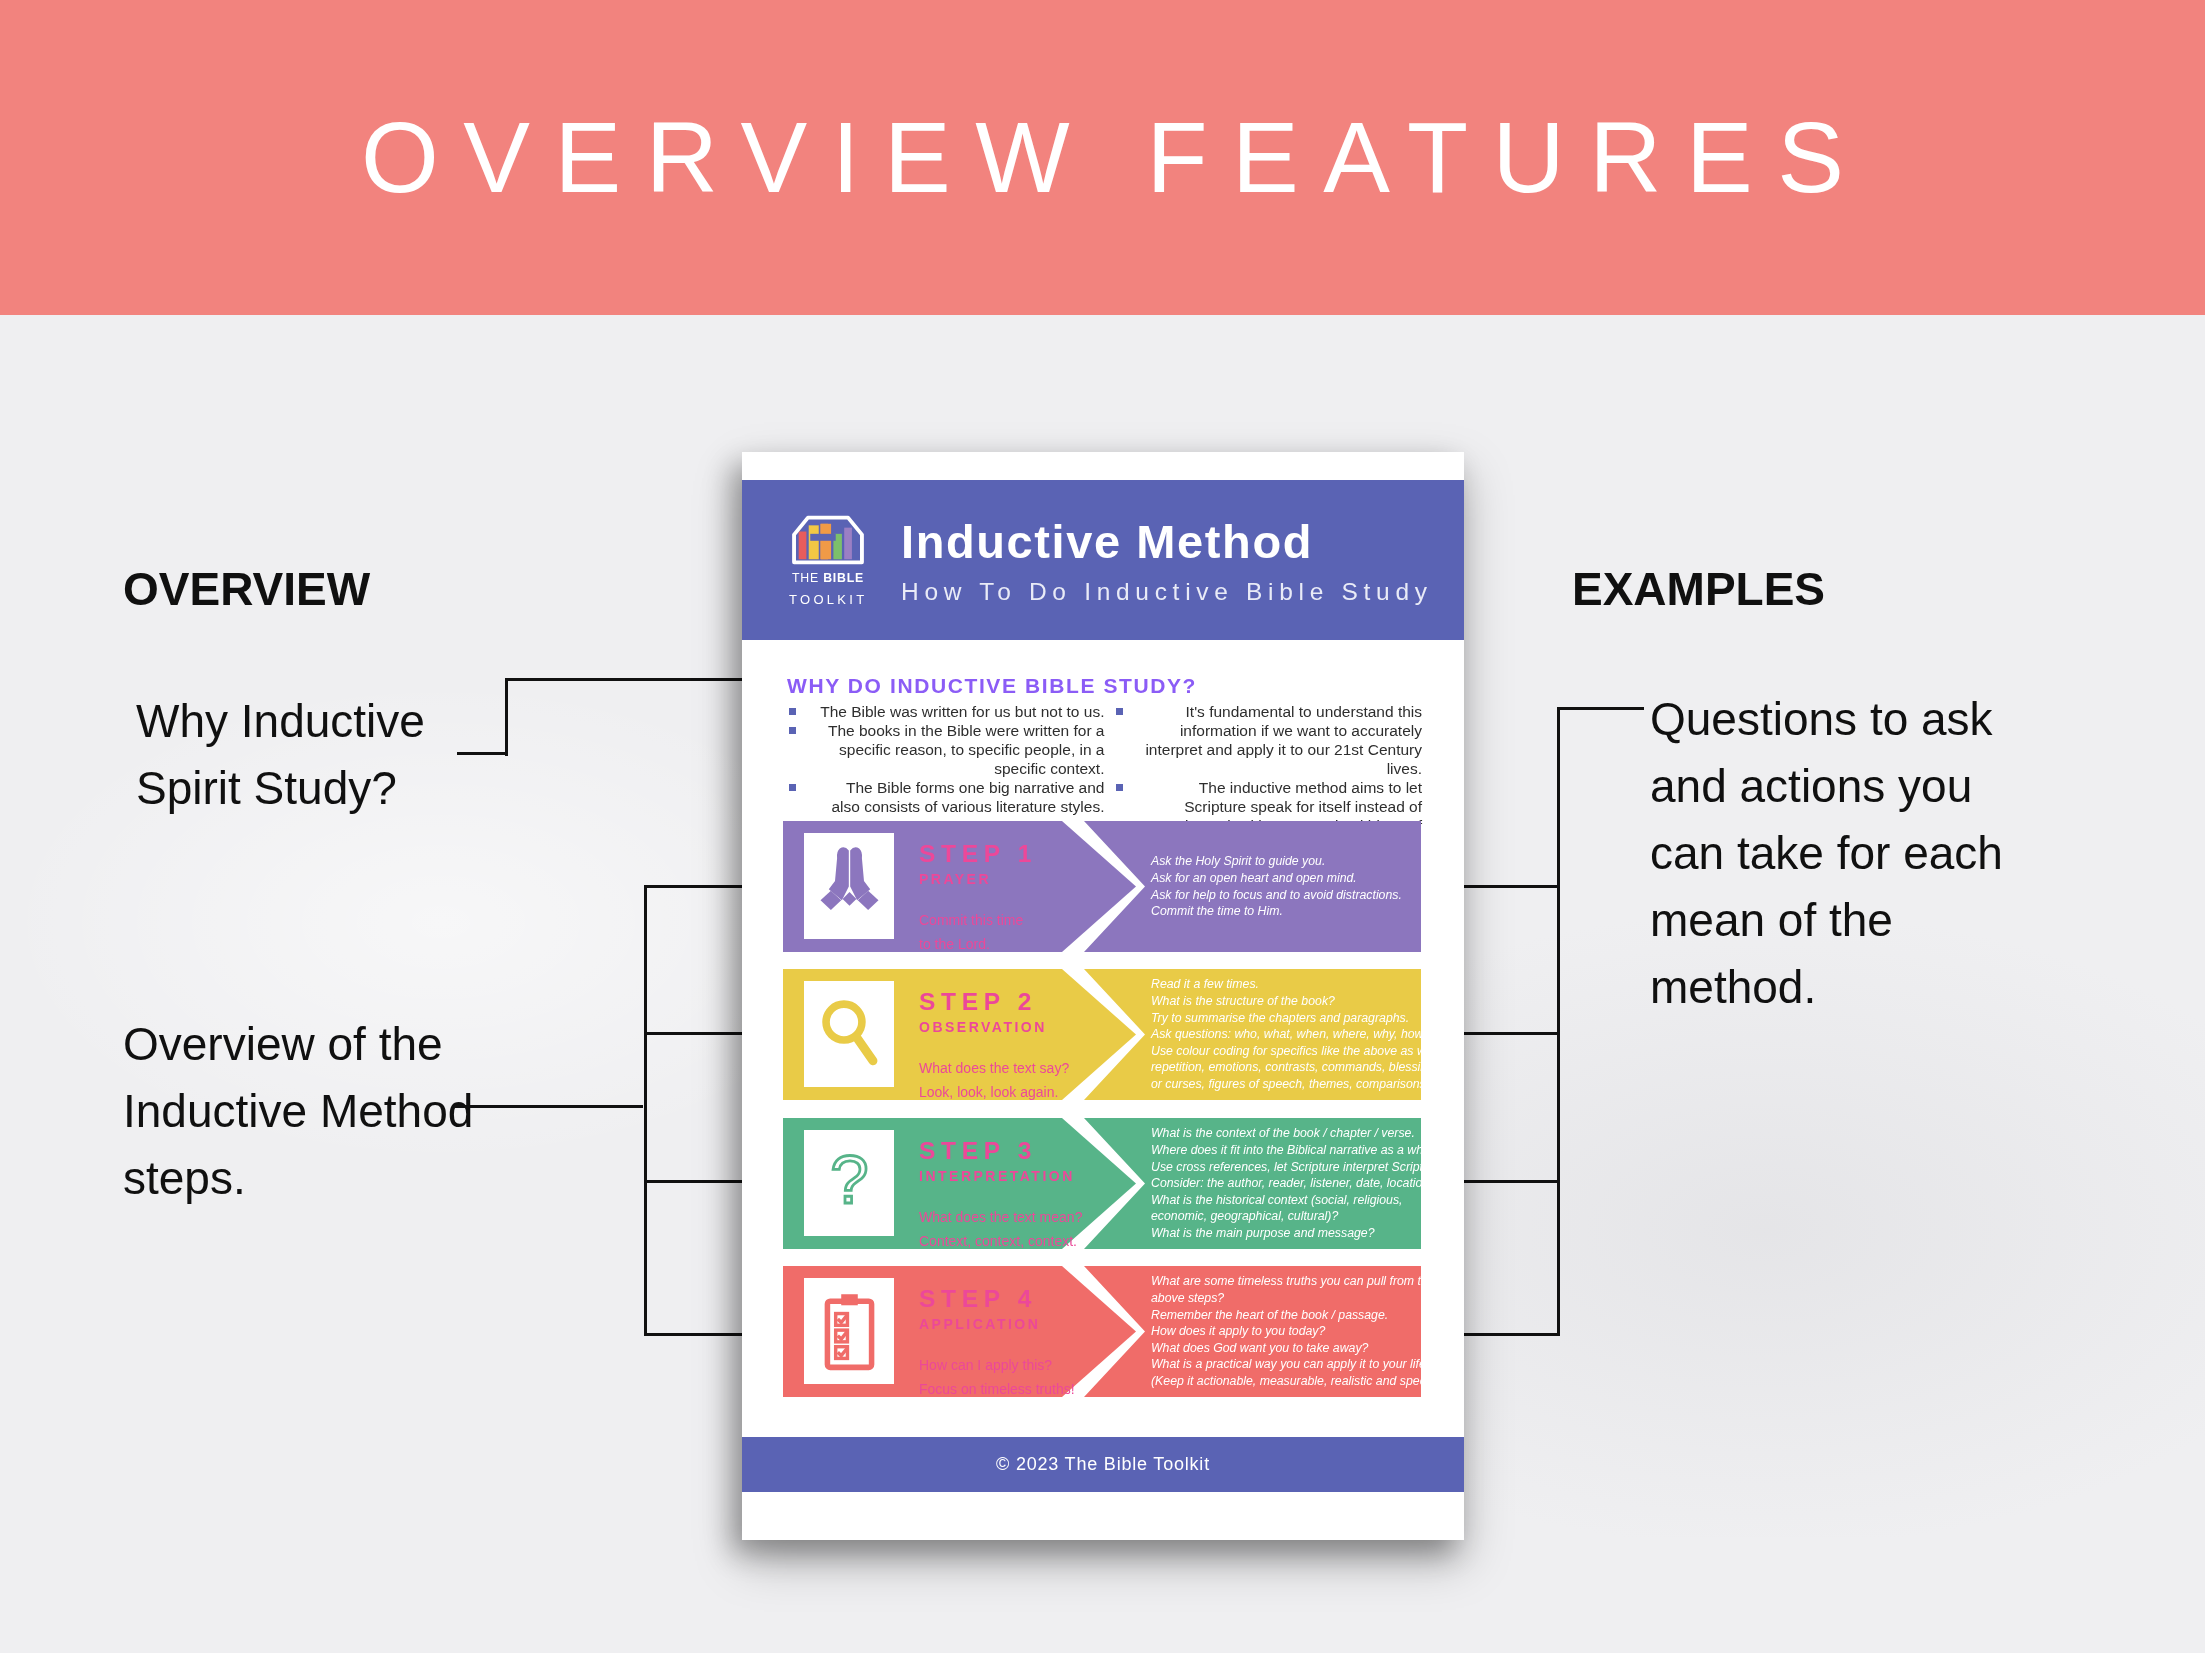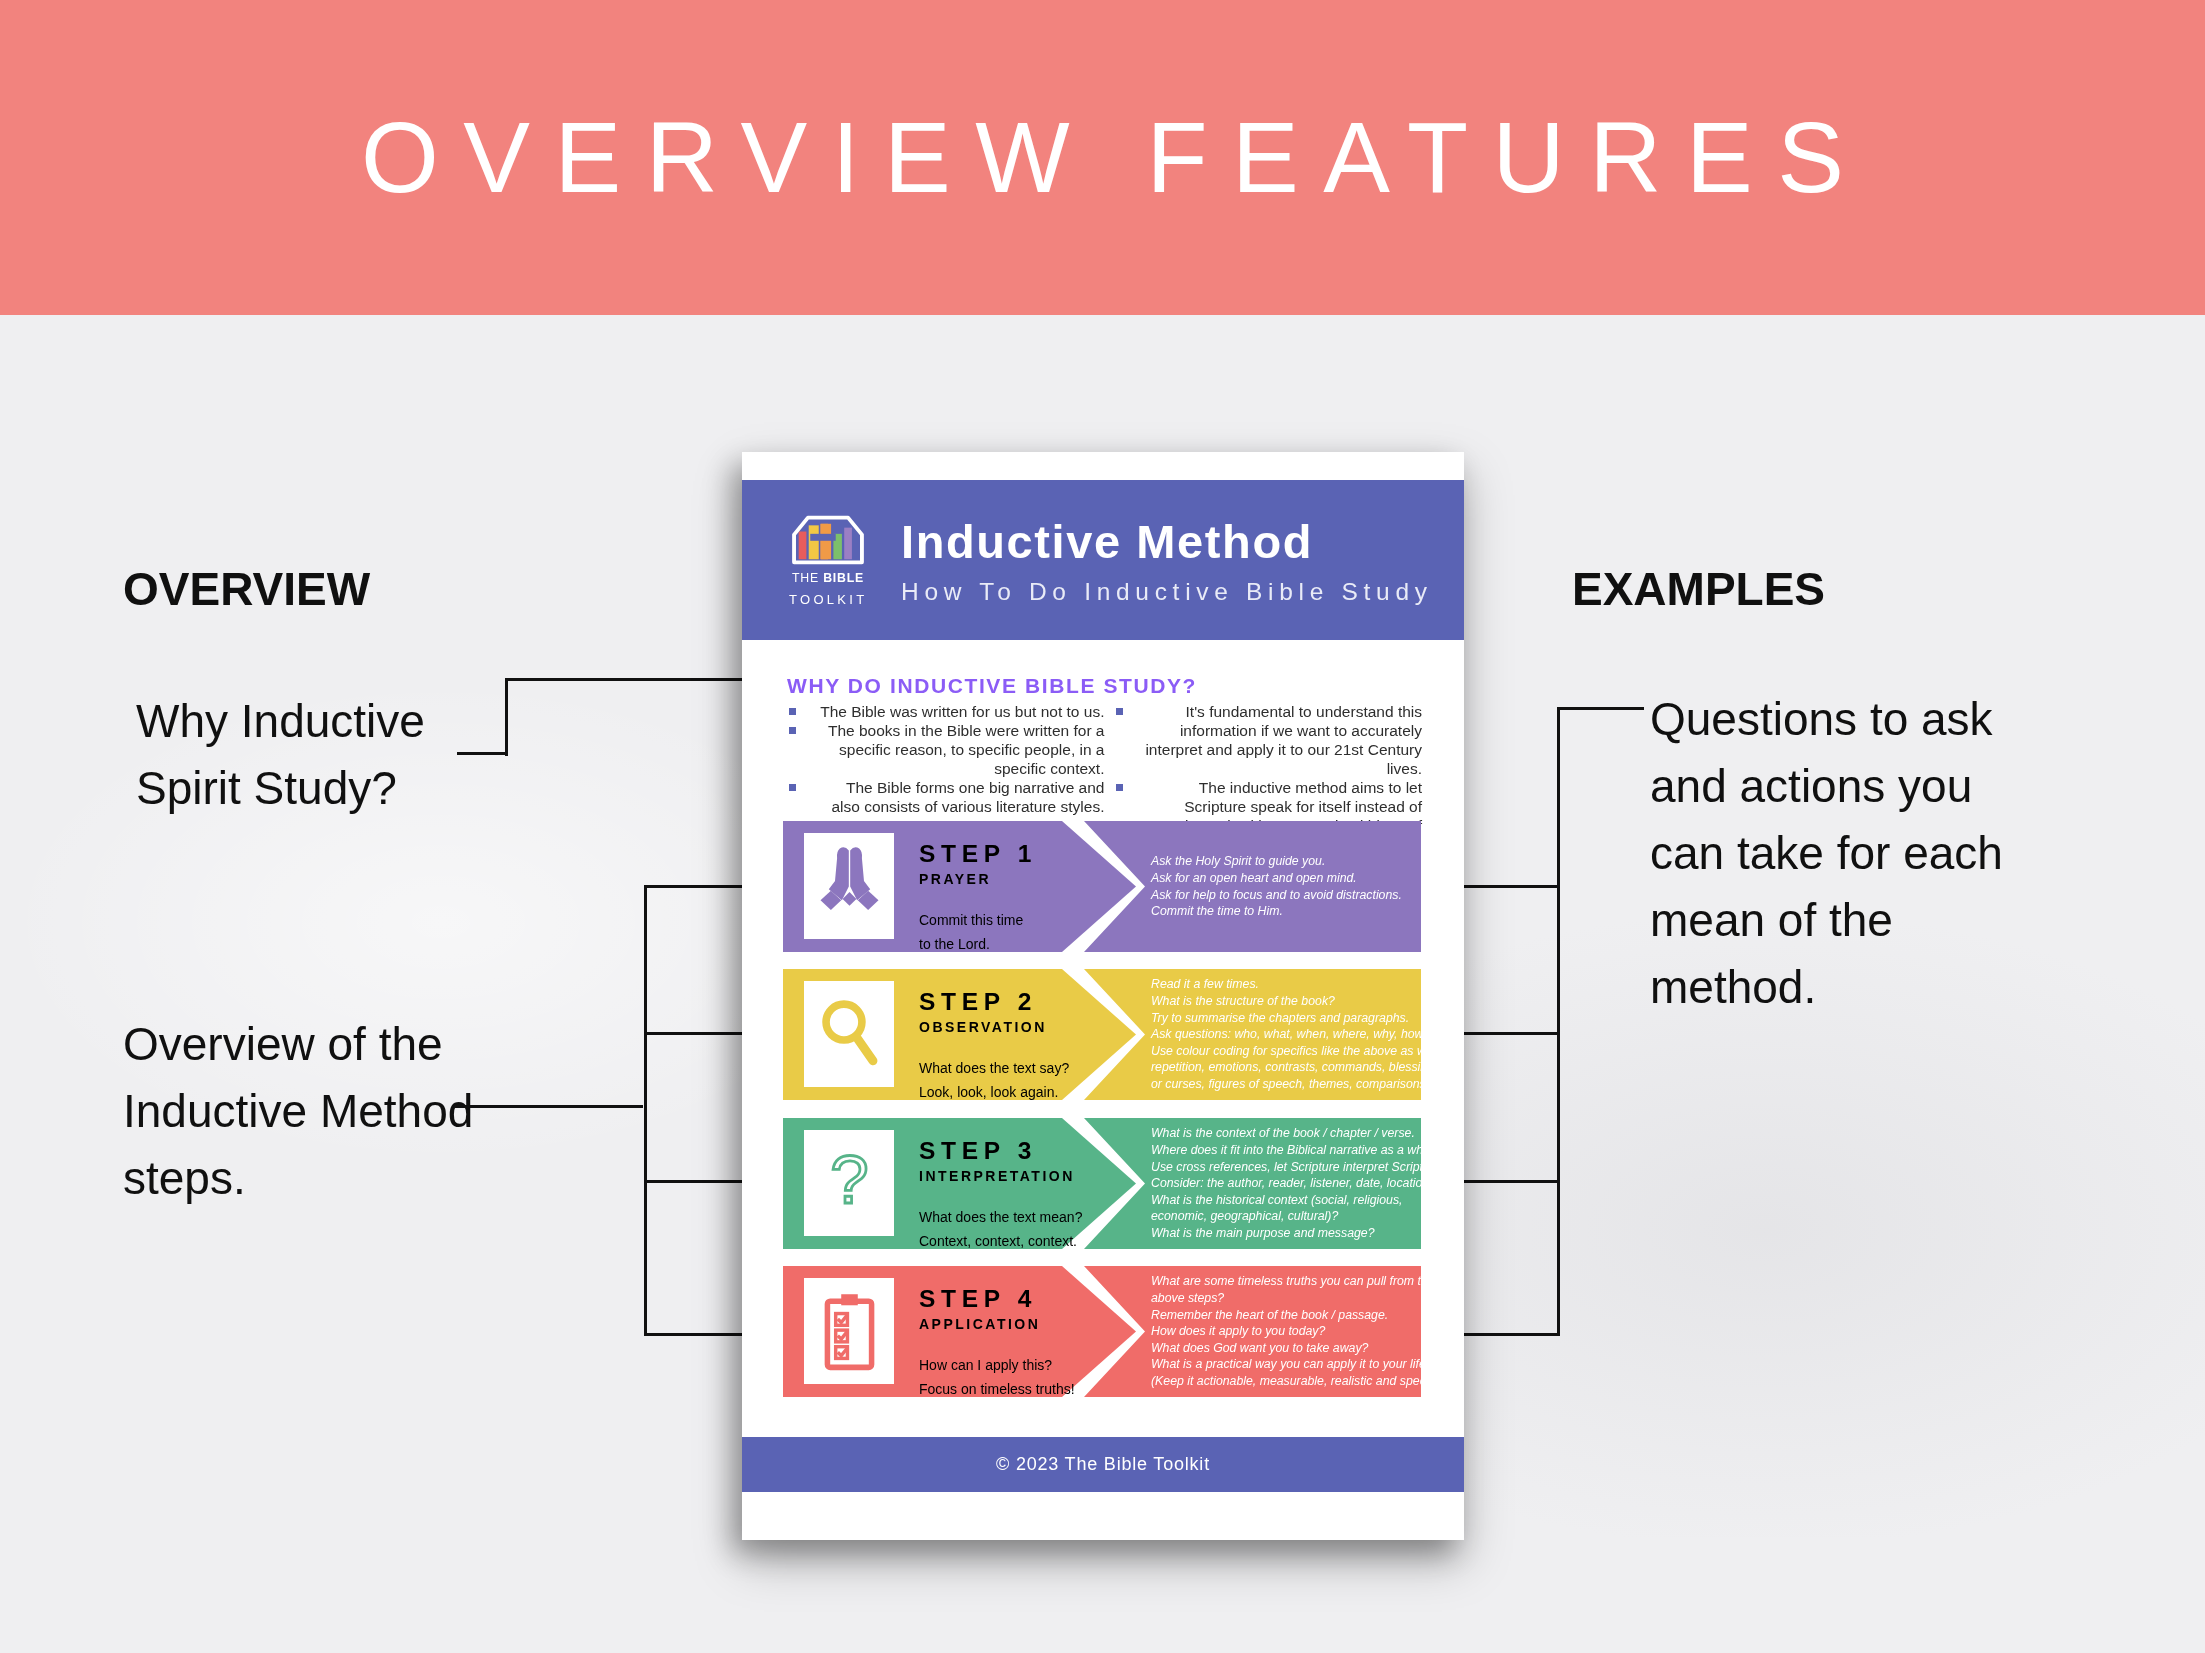--- a/index.html
+++ b/index.html
@@ -55,21 +55,21 @@
   
   .step-row { position:absolute; left:41px; width:639px; height:131px; }
   .step-left { position:absolute; left:0; top:0; width:353px; height:131px;
     clip-path:polygon(0 0, 279px 0, 353px 50%, 279px 100%, 0 100%); display:flex; }
   .step-right { position:absolute; left:301px; top:0; width:337px; height:131px;
     clip-path:polygon(0 0, 100% 0, 100% 100%, 0 100%, 61px 50%);
     display:flex; flex-direction:column; justify-content:center; padding-left:67px; padding-right:6.5px; }
   .icon-box { position:absolute; left:21px; top:12.3px; width:90px; height:106px; background:#ffffff;
     display:flex; align-items:center; justify-content:center; }
   .icon-box svg { width:69px; height:85px; }
-  .step-text { position:absolute; left:136px; top:21px; color:#000000; }
+  .step-text { position:absolute; left:136px; top:21px; color:#ec4899; }
   .step-label { font-size:24.5px; font-weight:bold; letter-spacing:5.7px; line-height:24.5px; }
   .step-name { font-size:14px; font-weight:bold; letter-spacing:2.5px; margin-top:4.1px; }
   .step-desc { margin-top:21px; font-size:14px; line-height:24px; }
   .note-line { color:#ffffff; font-style:italic; font-size:12.3px; line-height:16.6px; white-space:nowrap; }
 
   .bg-step1 { background:#8C76BE; } .fg-step1 { color:#8C76BE; }
   .bg-step2 { background:#E9CB47; } .fg-step2 { color:#E9CB47; }
   .bg-step3 { background:#57B489; } .fg-step3 { color:#57B489; }
   .bg-step4 { background:#F06C69; } .fg-step4 { color:#F06C69; }
 

